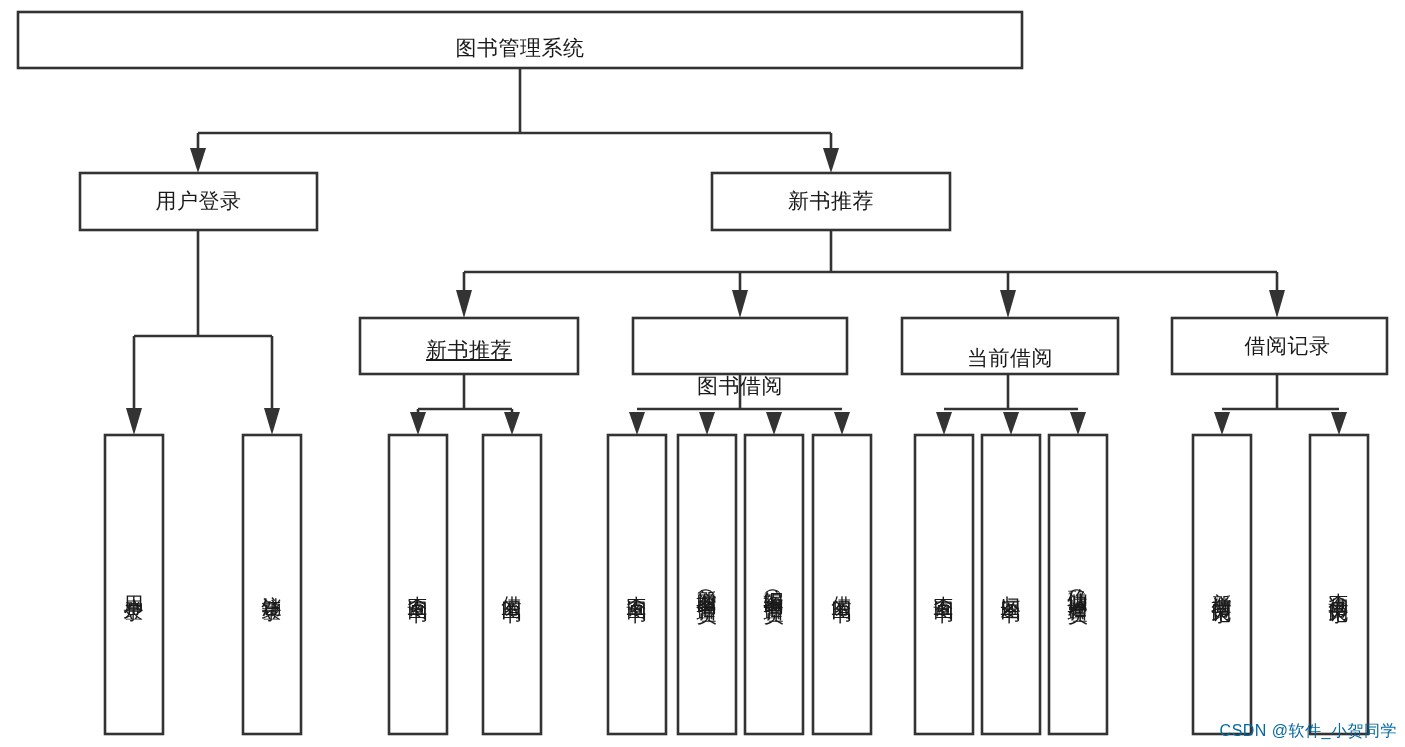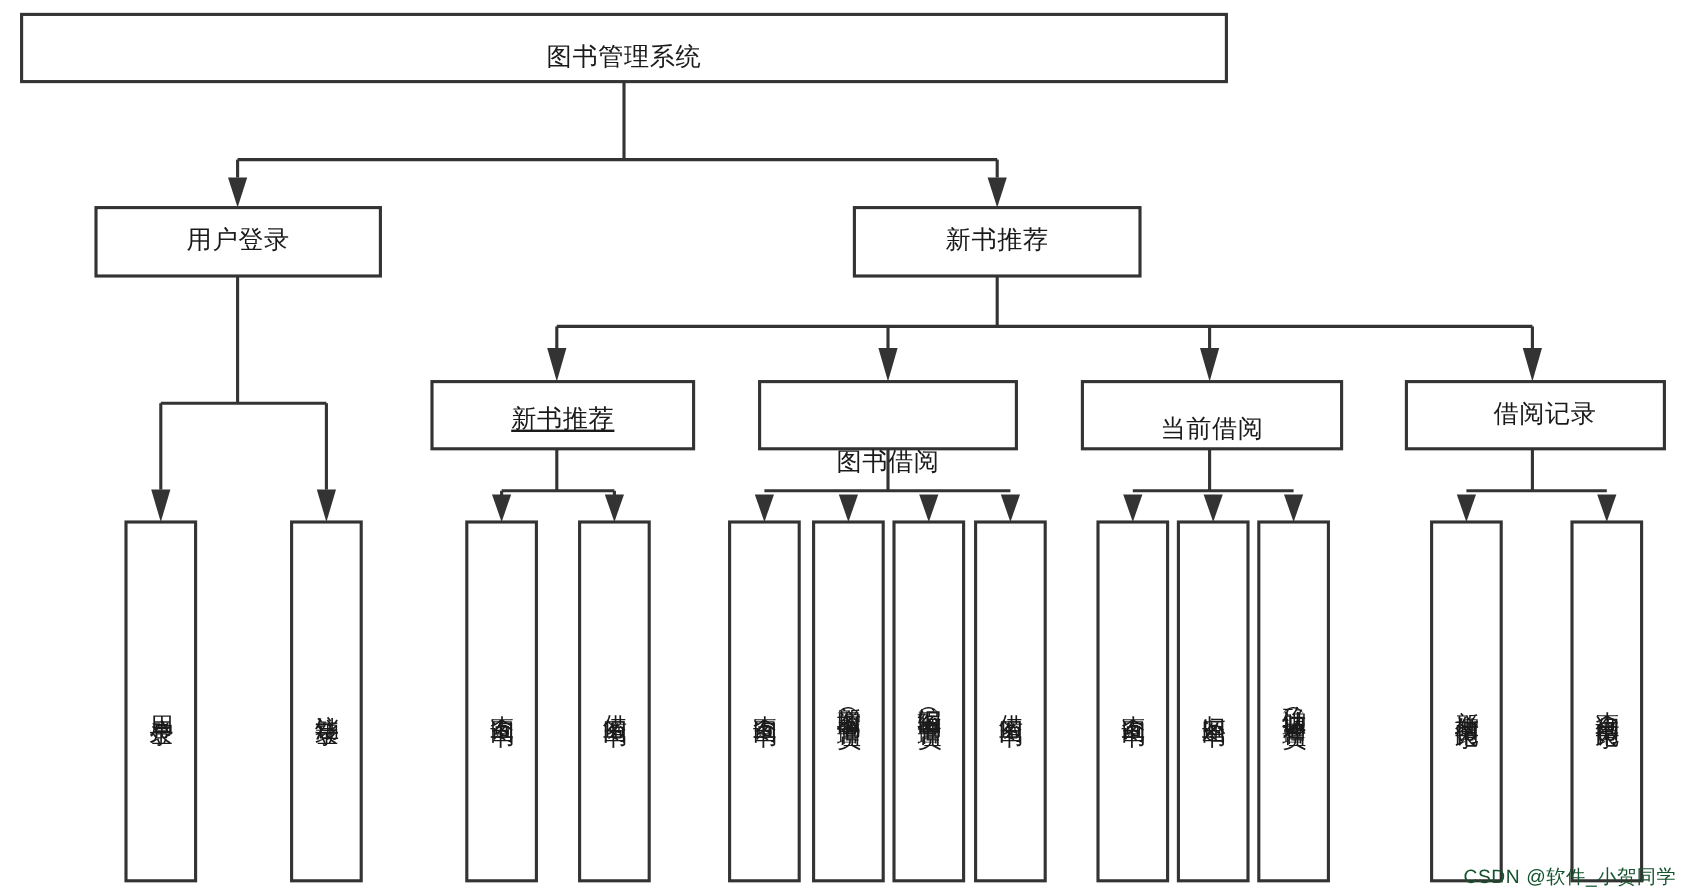--- a/index.html
+++ b/index.html
@@ -55,21 +55,21 @@
     writing-mode: vertical-rl;
     text-orientation: upright;
     font-size: 20px;
     letter-spacing: 2.5px;
     line-height: 1;
   }
   .watermark {
     position: absolute;
     right: 8px;
     bottom: 5px;
-    color: #14532d;
+    color: #0369a1;
     font-size: 16px;
     font-family: "Liberation Sans", "DejaVu Sans", sans-serif;
     letter-spacing: 0.5px;
     white-space: nowrap;
     user-select: none;
   }
 </style>
 </head>
 <body>
 

